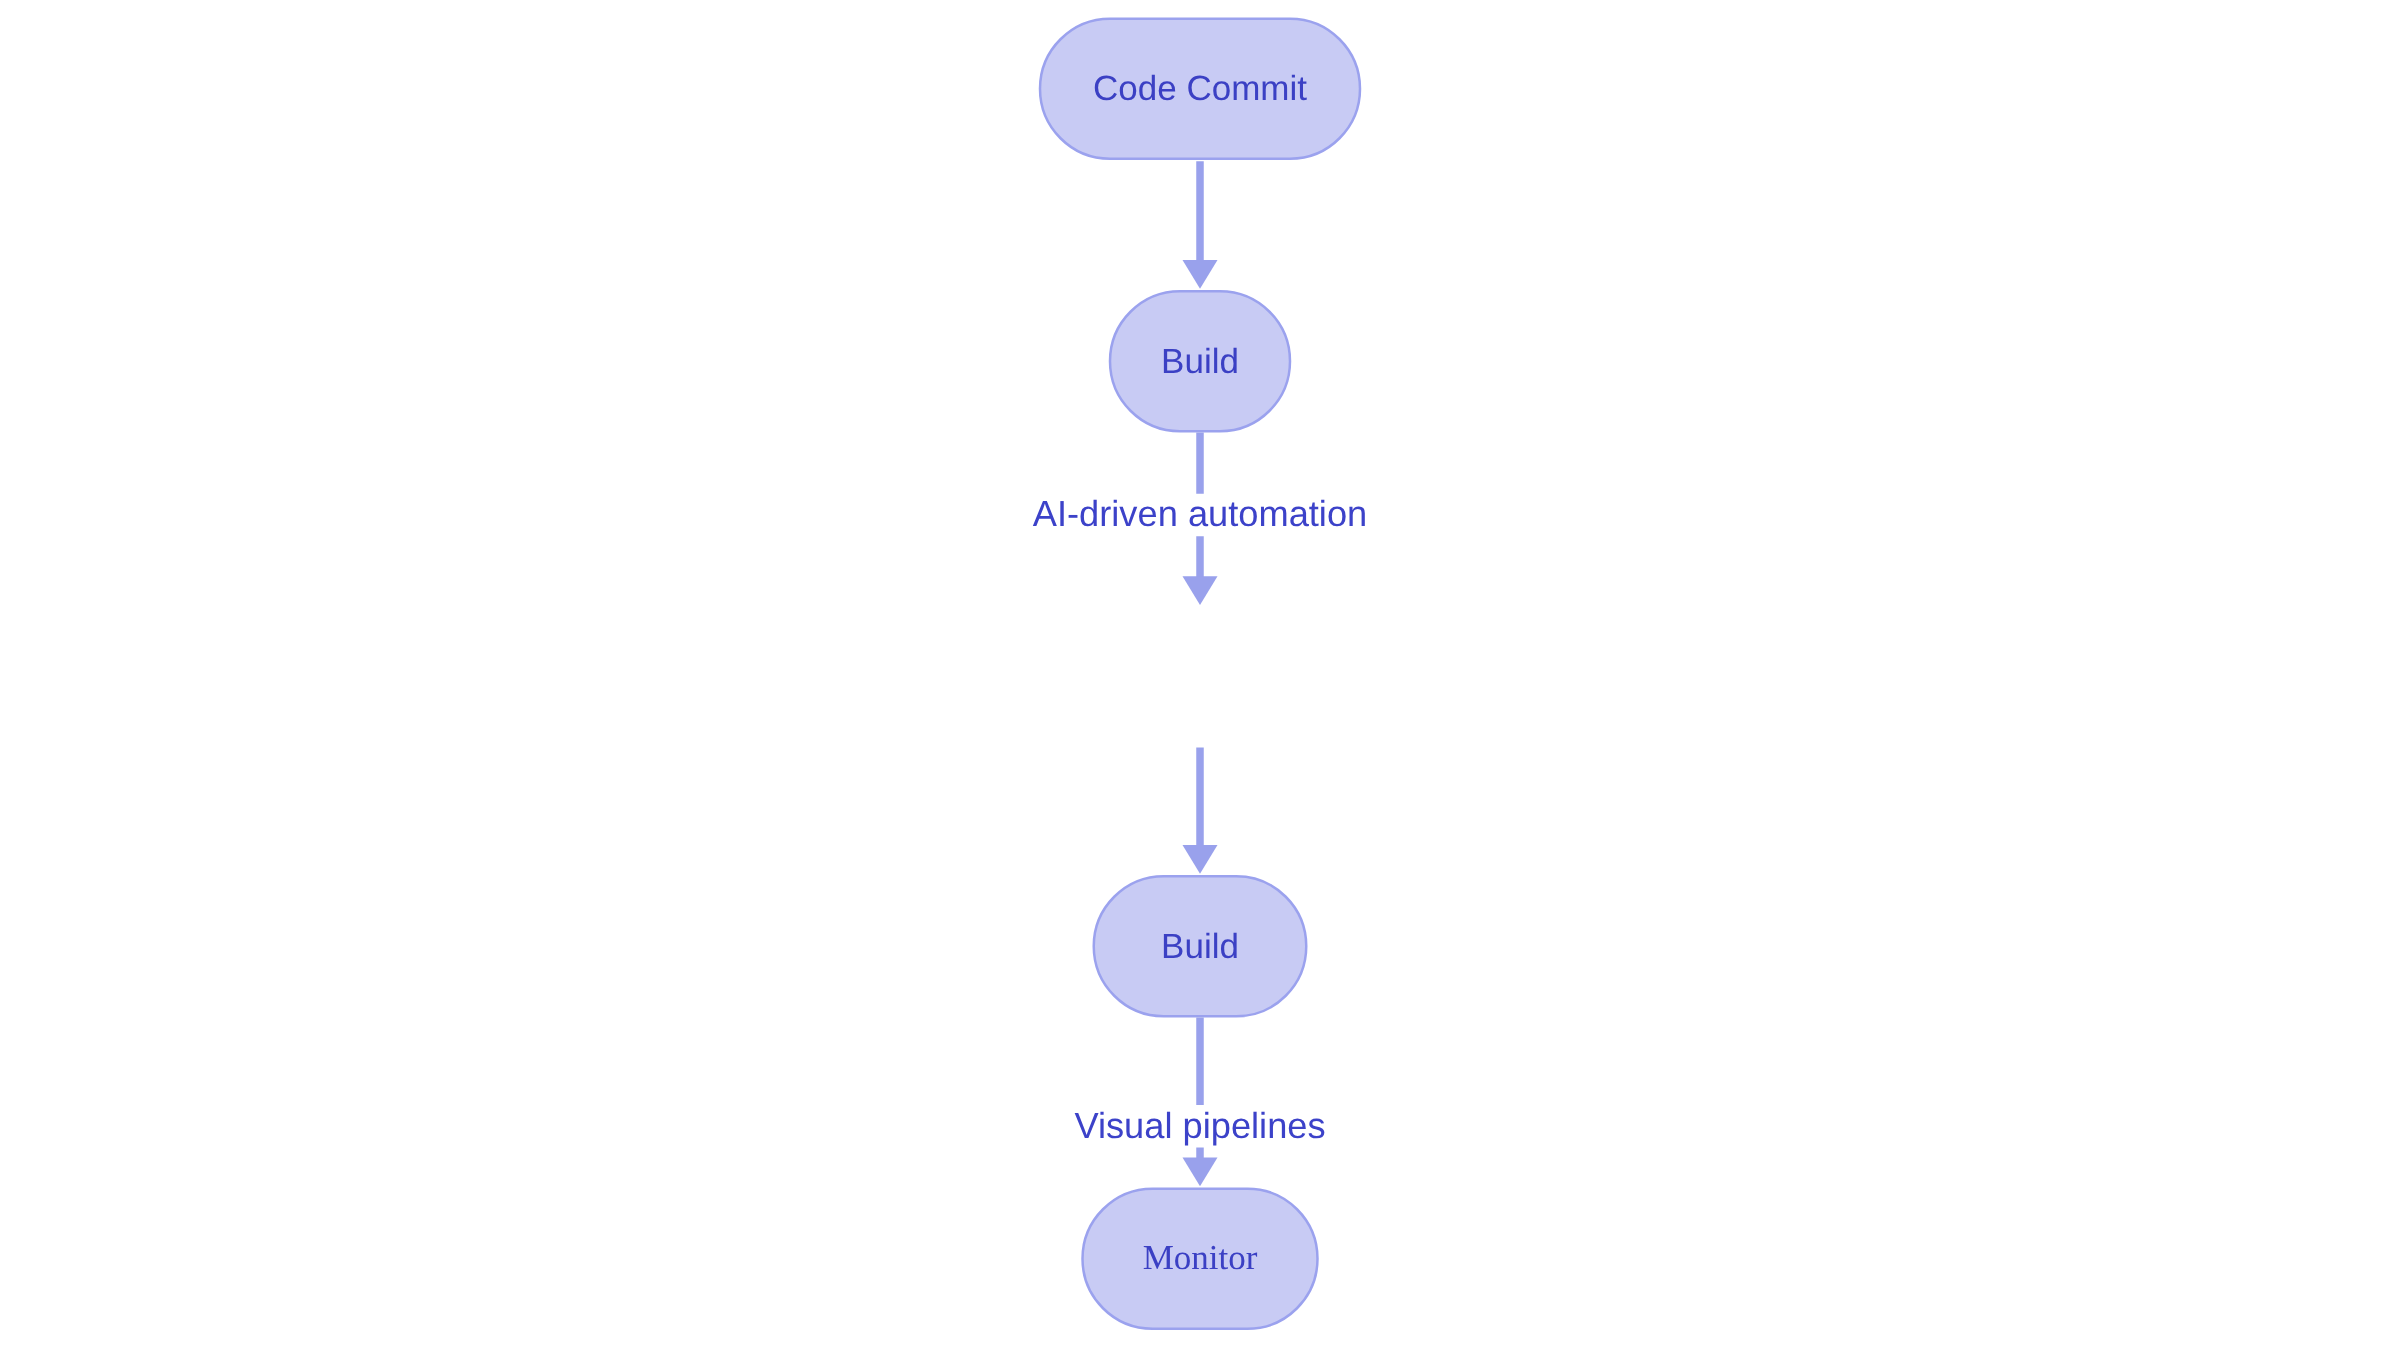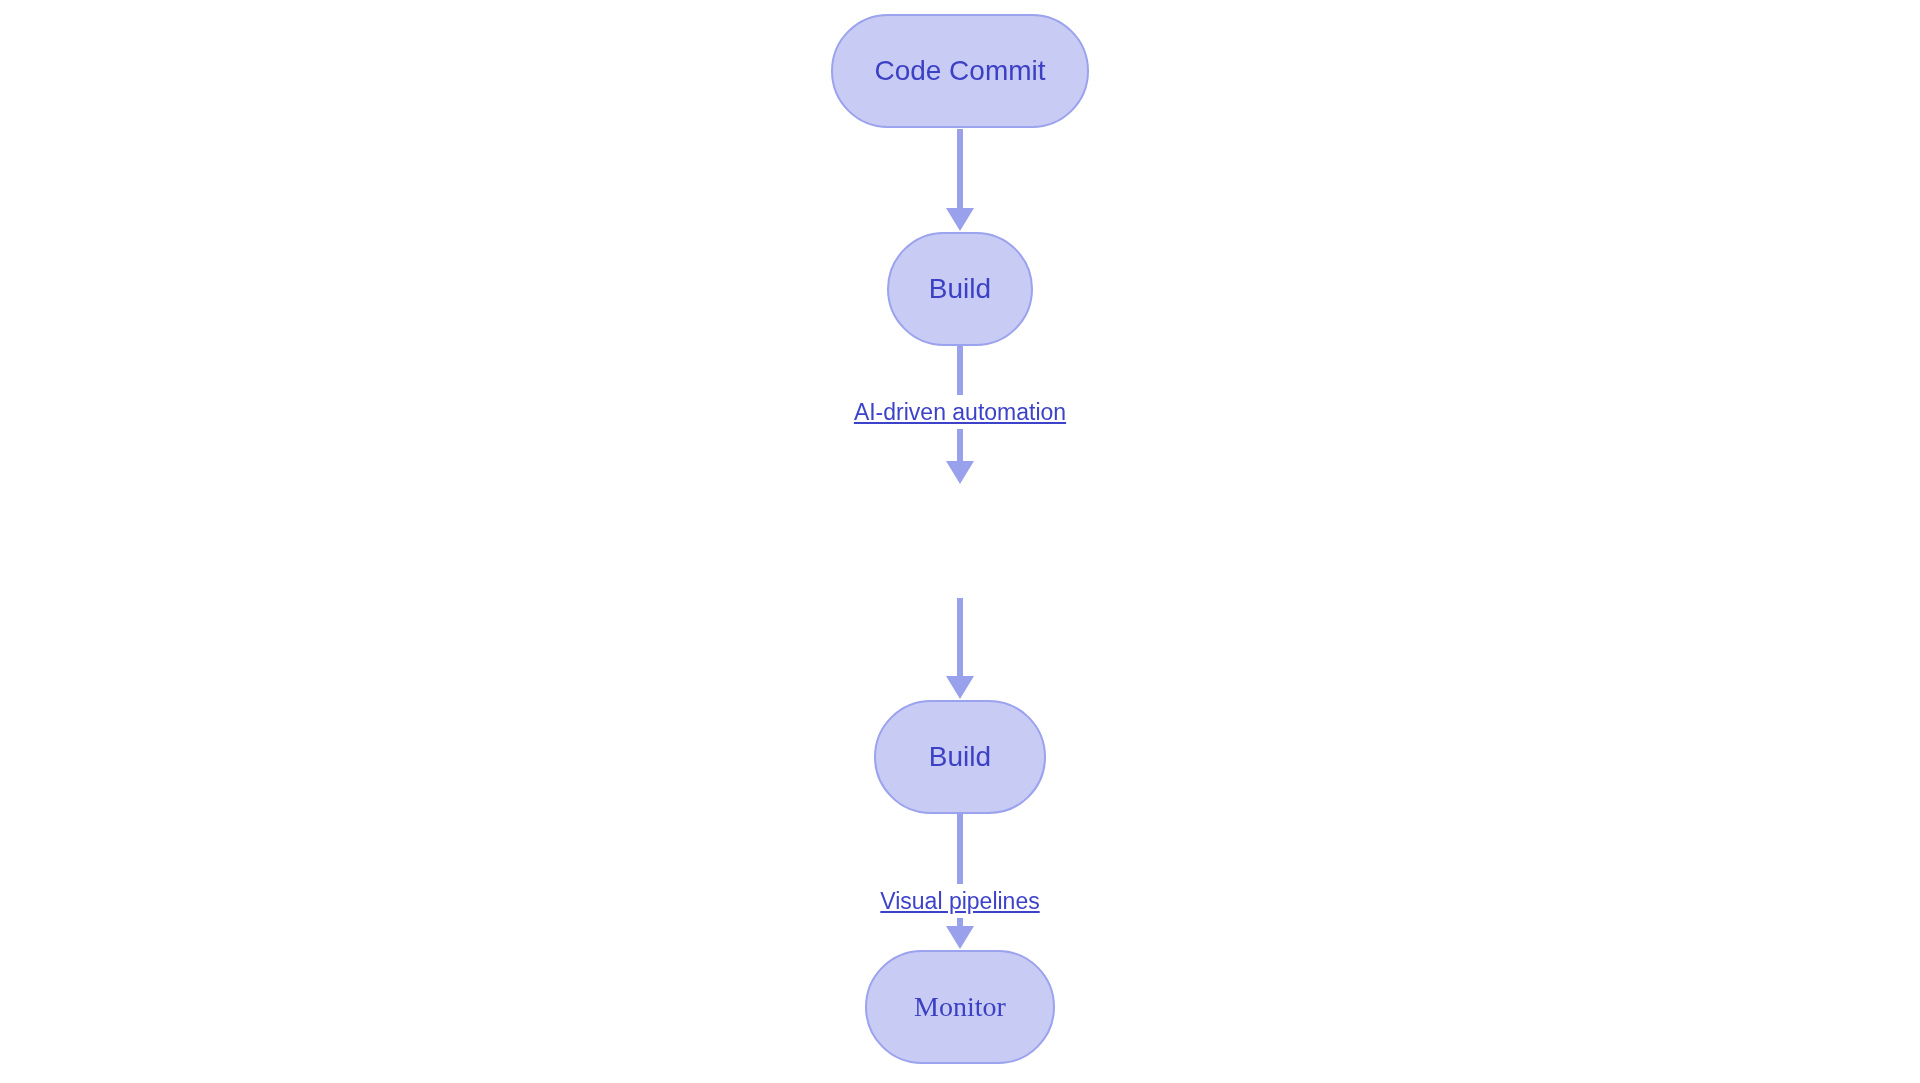--- a/index.html
+++ b/index.html
@@ -69,25 +69,24 @@
   .edge2-arrow{top:461px;}
   .edge3-arrow{top:676px;}
   .edge4-arrow{top:926px;}
 
   .edge-label{
     position:absolute;
     left:50%;
     transform:translateX(-50%);
     background:var(--background);
     color:var(--edge-label-text);
-    font-size:23px;
+    font-size:29px;
     line-height:34px;
     padding:0 8px;
     white-space:nowrap;
-    text-decoration:underline;
   }
   .edge2-label{top:395px;}
   .edge4-label{top:864px;margin-top:20px;}
 </style>
 </head>
 <body>
 
 <div class="canvas">
 
   <div class="node node-code-commit">

